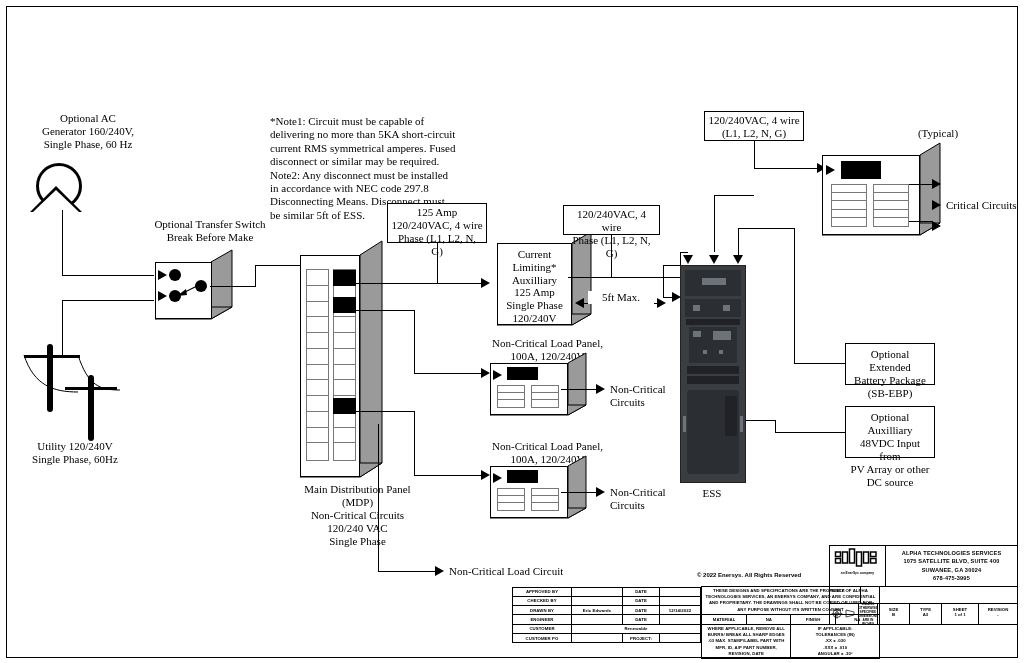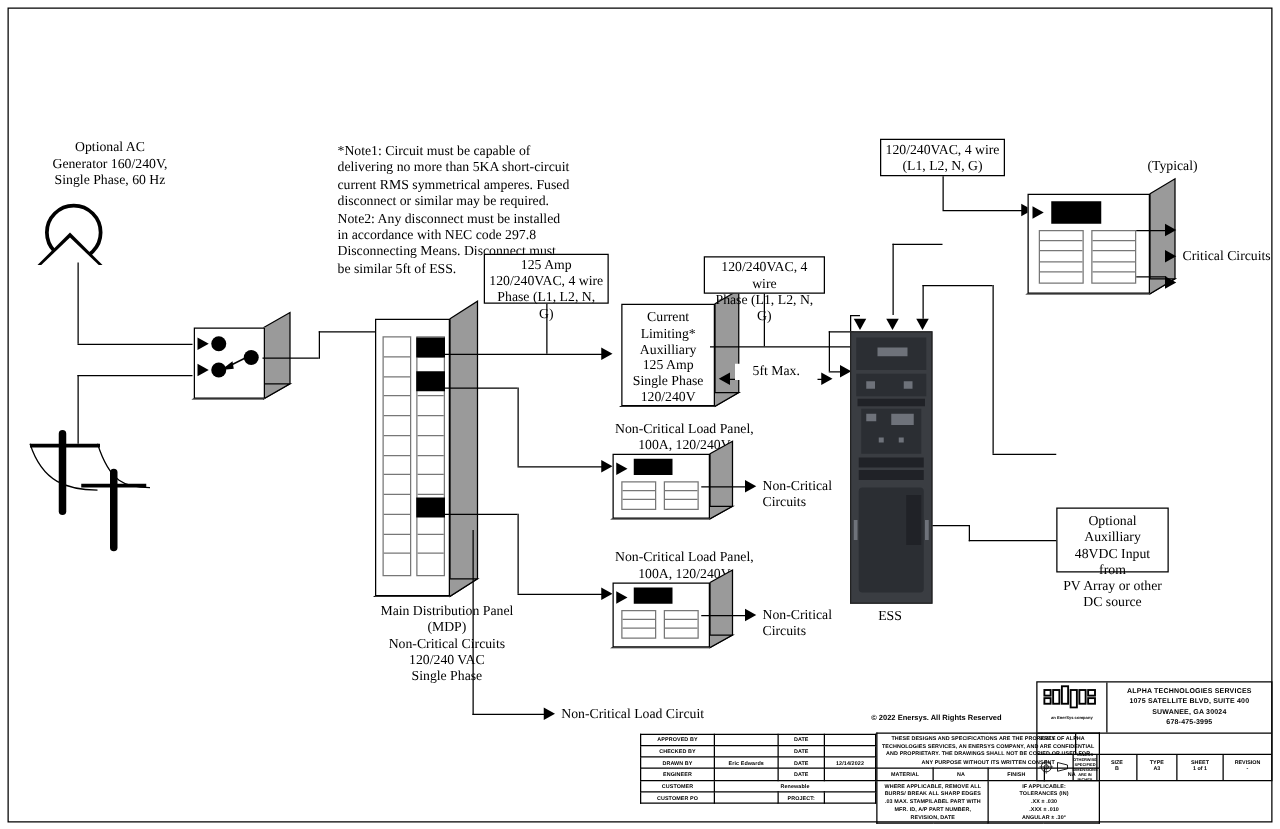--- a/index.html
+++ b/index.html
@@ -65,24 +65,32 @@
   <div class="wire wh" style="left:62px;top:275px;width:92px;"></div>
 
   <div style="position:absolute;left:47px;top:344px;width:6px;height:68px;background:#000;border-radius:3px;"></div>
   <div style="position:absolute;left:24px;top:355px;width:56px;height:3px;background:#000;"></div>
   <div style="position:absolute;left:88px;top:375px;width:6px;height:66px;background:#000;border-radius:3px;"></div>
   <div style="position:absolute;left:65px;top:387px;width:52px;height:3px;background:#000;"></div>
   <svg style="position:absolute;left:20px;top:350px;" width="105" height="48">
     <path d="M4 5 C 14 36, 34 42, 58 42" stroke="#000" stroke-width="1" fill="none"></path>
     <path d="M58 5 C 68 36, 80 40, 100 40" stroke="#000" stroke-width="1" fill="none"></path>
   </svg>
+  <div class="lbl" style="left:10px;top:440px;width:130px;">
+    <div>Utility 120/240V</div>
+    <div>Single Phase, 60Hz</div>
+  </div>
 
   <div class="wire wv" style="left:62px;top:300px;height:55px;"></div>
   <div class="wire wh" style="left:62px;top:300px;width:92px;"></div>
 
+  <div class="lbl" style="left:120px;top:218px;width:180px;">
+    <div>Optional Transfer Switch</div>
+    <div>Break Before Make</div>
+  </div>
   <div class="panel" style="left:155px;top:262px;width:57px;height:57px;">
     <div class="side" style="left:56px;top:0;width:0;height:0;border:none;"></div>
     <svg style="position:absolute;left:0;top:0;overflow:visible;" width="80" height="75">
       <polygon points="56,0 77,-12 77,45 56,57" fill="#9a9a9a" stroke="#000" stroke-width="1"></polygon>
       <polygon points="0,57 56,57 77,45 21,45" fill="#9a9a9a" stroke="#000" stroke-width="1"></polygon>
     </svg>
     <div class="face"></div>
     <div style="position:absolute;left:14px;top:7px;width:12px;height:12px;border-radius:50%;background:#000;"></div>
     <div style="position:absolute;left:14px;top:28px;width:12px;height:12px;border-radius:50%;background:#000;"></div>
     <div style="position:absolute;left:40px;top:18px;width:12px;height:12px;border-radius:50%;background:#000;"></div>
@@ -340,20 +348,25 @@
         <div style="height:34%"></div>
     </div>
   </div>
   <div class="wire wh" style="left:561px;top:492px;width:36px;"></div>
   <div class="arrow-r" style="left:596px;top:487px;"></div>
   <div class="lbl lbl-l" style="left:610px;top:486px;width:75px;">
     <div>Non-Critical</div>
     <div>Circuits</div>
   </div>
 
+  <div class="boxlbl" style="left:845px;top:343px;width:90px;height:42px;padding-top:4px;">
+    <div>Optional Extended</div>
+    <div>Battery Package</div>
+    <div>(SB-EBP)</div>
+  </div>
   <div class="boxlbl" style="left:845px;top:406px;width:90px;height:52px;padding-top:4px;">
     <div>Optional Auxilliary</div>
     <div>48VDC Input from</div>
     <div>PV Array or other</div>
     <div>DC source</div>
   </div>
 
   <div class="wire wv" style="left:775px;top:420px;height:13px;"></div>
   <div class="wire wh" style="left:746px;top:420px;width:30px;"></div>
   <div class="wire wh" style="left:775px;top:432px;width:70px;"></div>

